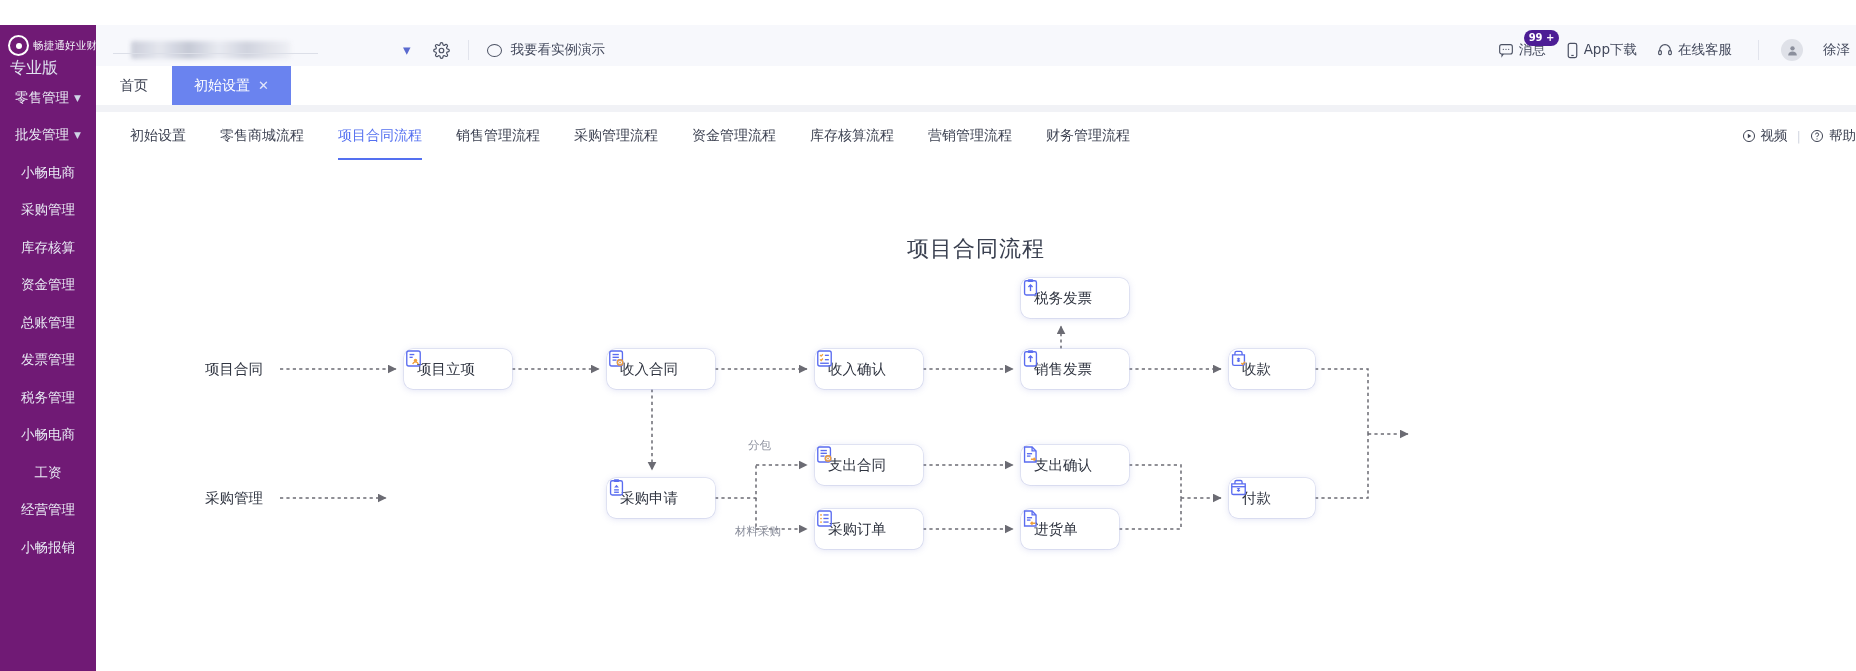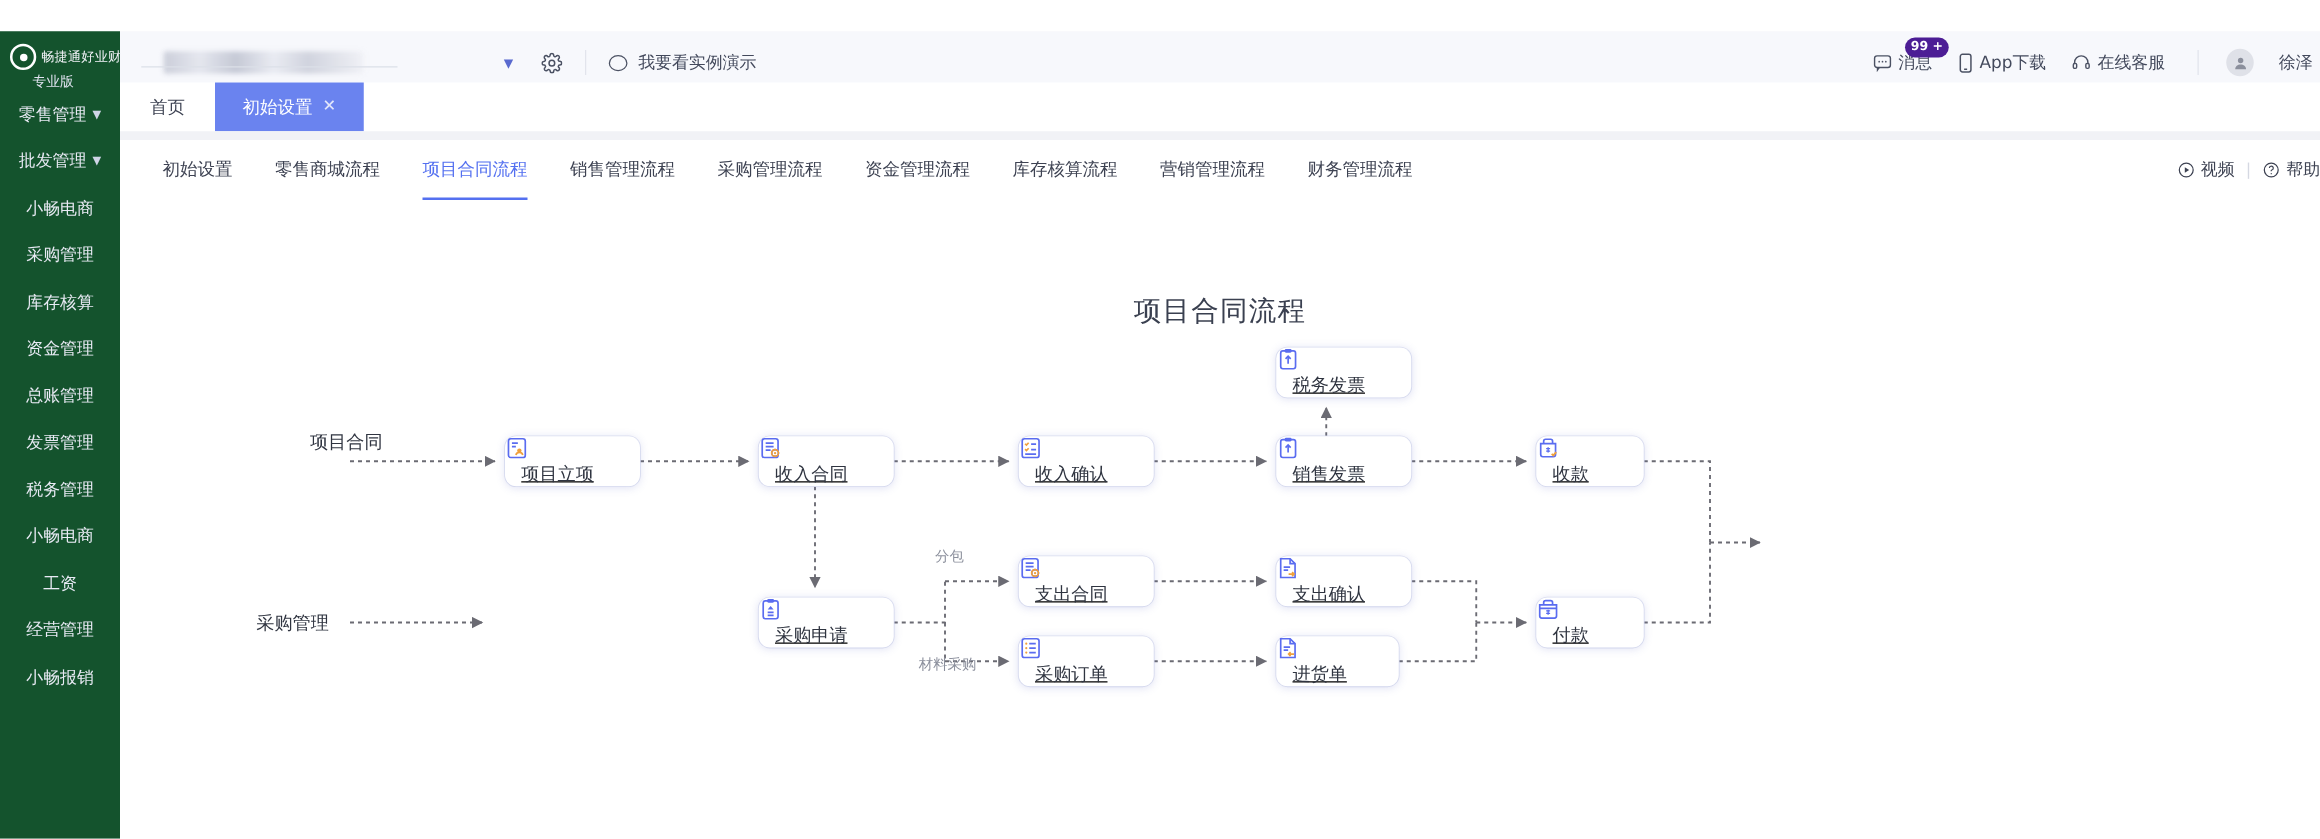--- a/index.html
+++ b/index.html
@@ -40,31 +40,31 @@
     font-size:10px; line-height:1; padding:3px 5px 3px 5px; border-radius:9px; font-weight:bold; white-space:nowrap;
   }
   .avatar {
     width:22px; height:22px; border-radius:50%; background:#dfe1e8; display:flex;
     align-items:center; justify-content:center; color:#8b8f9c; font-size:13px;
   }
   .user-name { color:#43495c; font-size:13.5px; }
 
   
   .sidebar {
-    position:absolute; left:0; top:25px; width:96px; height:646px; background:#14532d;
+    position:absolute; left:0; top:25px; width:96px; height:646px; background:#701a75;
   }
   .logo-row { padding:10px 0 0 0; }
   .logo-line1 { display:flex; align-items:center; gap:4px; padding-left:8px; }
   .logo-mark {
     width:21px; height:21px; border-radius:50%;
     border:2.4px solid #ffffff; display:flex; align-items:center; justify-content:center; flex:0 0 auto;
   }
   .logo-dot { width:6px; height:6px; border-radius:50%; background:#fff; }
   .logo-text { color:#f2f3f8; font-size:10.5px; letter-spacing:.2px; white-space:nowrap; }
-  .logo-pro { color:#dfe2ef; font-size:11px; padding-left:26px; margin-top:2px; }
+  .logo-pro { color:#dfe2ef; font-size:16px; padding-left:10px; margin-top:2px; }
   .side-item {
     height:37.5px; display:flex; align-items:center; justify-content:center; gap:5px;
     color:#e8eaf4; font-size:13.5px; cursor:pointer;
   }
   .side-item:first-of-type { margin-top:13px; }
   .caret { font-size:9px; color:#cfd4e6; }
 
   
   .tabstrip {
     position:absolute; left:96px; top:66px; width:1760px; height:39px; background:#ffffff;
@@ -104,23 +104,22 @@
   .flow-title {
     position:absolute; left:0; right:0; top:74px; text-align:center;
     font-size:22px; color:#3a4050; letter-spacing:1px;
   }
   .diagram { position:absolute; left:0; top:0; width:1760px; height:511px; }
   .diagram svg { position:absolute; left:0; top:0; }
 
   .node {
     position:absolute; height:40px; background:#ffffff; border-radius:9px;
     box-shadow:0 1px 7px rgba(104,116,200,.22), 0 0 0 .7px rgba(224,227,242,.9);
-    display:flex; align-items:flex-end; gap:9px; padding:0 16px 0 13px; white-space:nowrap;
+    display:flex; align-items:center; gap:9px; padding:0 16px 0 13px; white-space:nowrap;
     cursor:pointer;
-    text-decoration:underline;
   }
   .node .nlabel { font-size:14.5px; color:#2f3440; }
   .node .nicon { width:19px; height:19px; flex:0 0 auto; display:block; }
 
   .rowlabel { position:absolute; font-size:14.5px; color:#2f3440; white-space:nowrap; }
   .edgelabel { position:absolute; font-size:11.5px; color:#8b8f9c; white-space:nowrap; }
 </style>
 </head>
 <body>
 
@@ -349,21 +348,21 @@
           <line x1="827" y1="369" x2="917" y2="369" marker-end="url(#ah)"></line>
 
           <polyline points="1033,305 1085,305 1085,338"></polyline>
           <polyline points="1023,369 1085,369 1085,338"></polyline>
           <line x1="1085" y1="338" x2="1125" y2="338" marker-end="url(#ah)"></line>
 
           <polyline points="1219,338 1272,338 1272,274"></polyline>
         </g>
       </svg>
 
-      <div class="rowlabel" style="left:109px; top:184px;margin-left:43px;">项目合同</div>
+      <div class="rowlabel" style="left:109px; top:200px;">项目合同</div>
       <div class="rowlabel" style="left:109px; top:329px;">采购管理</div>
 
       <div class="edgelabel" style="left:652px; top:278px;">分包</div>
       <div class="edgelabel" style="left:639px; top:364px;">材料采购</div>
 
       <div class="node" style="left:308px; top:189px; width:108px;">
         <svg class="nicon" viewBox="0 0 24 24" fill="none" stroke="#5a6cf0" stroke-width="1.7">
           <rect x="3.5" y="2.5" width="17" height="19" rx="2.4"></rect>
           <line x1="7" y1="7" x2="13" y2="7"></line>
             <line x1="7" y1="10.5" x2="11" y2="10.5"></line>

